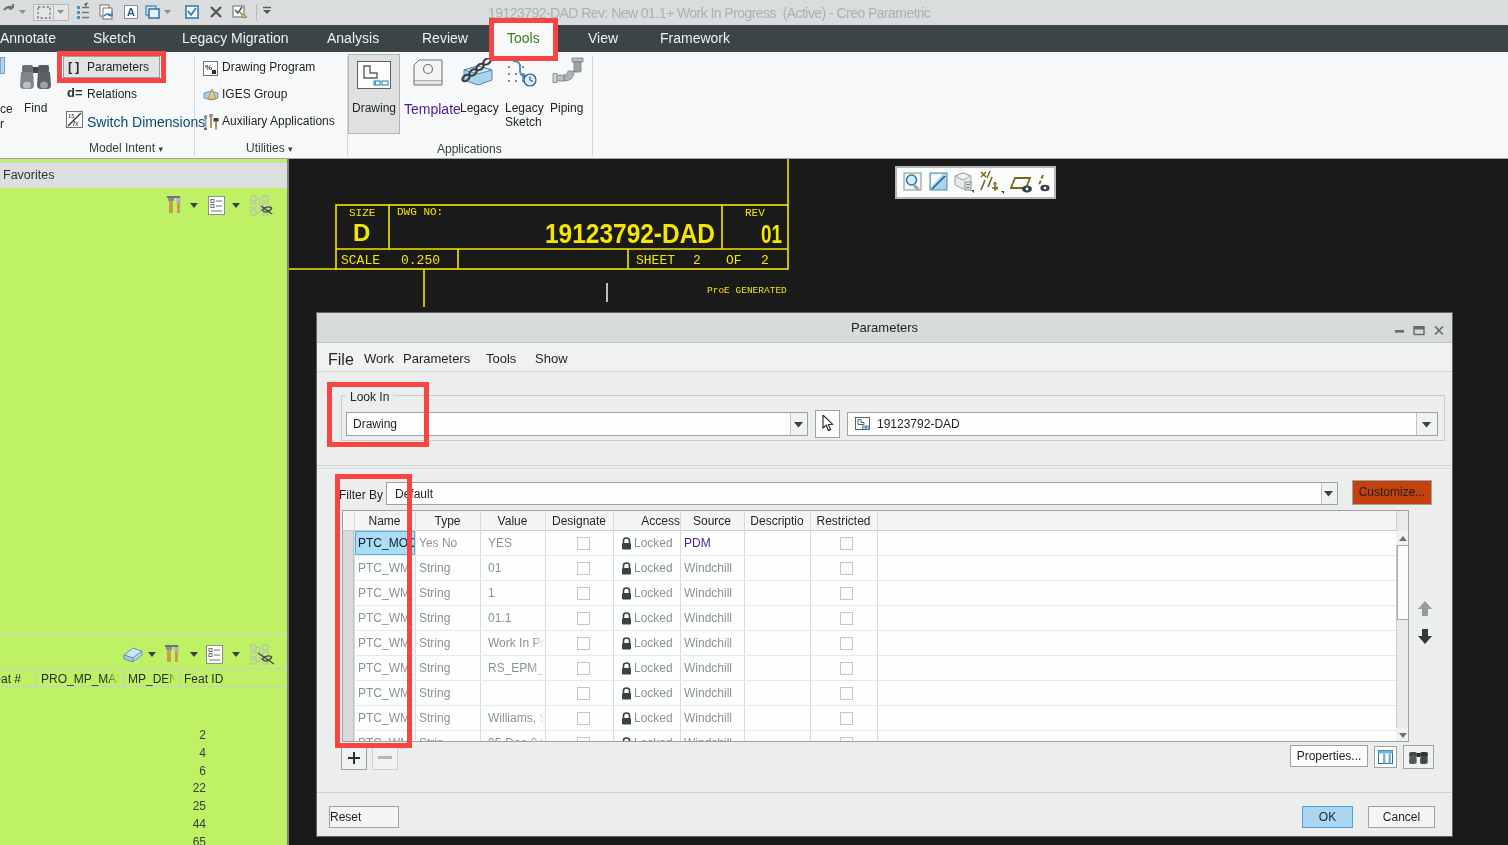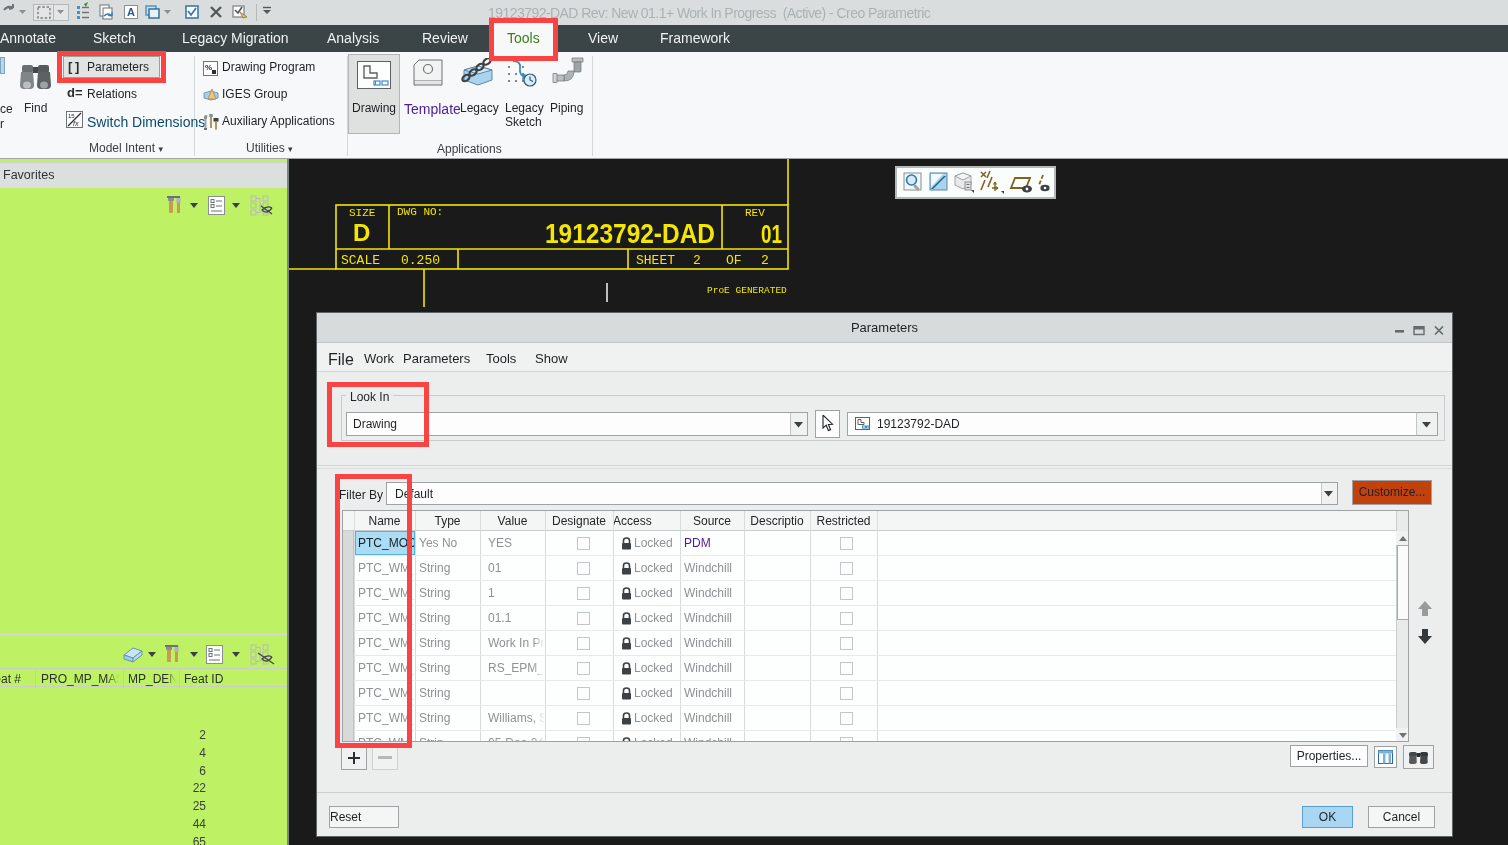--- a/index.html
+++ b/index.html
@@ -399,21 +399,21 @@
       <path d="M0 0 L9 0 L4.5 5.5 Z" fill="#3c4143"></path>
     </svg>
   <div class="abs" style="left:1035px;top:167px;width:80px;height:25px;background:#c2410c;border:1px solid #9da2a4;text-align:center;line-height:23px;">Customize...</div>
 
   <div class="abs" id="ptable" style="left:25px;top:197px;width:1067px;height:232px;background:#fdfefe;border:1px solid #9da2a4;overflow:hidden;">
     <div class="abs" style="left:0;top:0;width:1065px;height:20px;background:#f4f5f5;border-bottom:1px solid #c9cccc;"></div>
     <div class="abs" style="left:11px;top:3px;width:61px;text-align:center;color:#232729;overflow:hidden;white-space:nowrap;">Name</div>
     <div class="abs" style="left:72px;top:3px;width:65px;text-align:center;color:#232729;overflow:hidden;white-space:nowrap;">Type</div>
     <div class="abs" style="left:137px;top:3px;width:65px;text-align:center;color:#232729;overflow:hidden;white-space:nowrap;">Value</div>
     <div class="abs" style="left:202px;top:3px;width:68px;text-align:center;color:#232729;overflow:hidden;white-space:nowrap;">Designate</div>
-    <div class="abs" style="left:270px;top:3px;width:67px;text-align:left;color:#232729;overflow:hidden;white-space:nowrap;">Access</div>
+    <div class="abs" style="left:270px;top:3px;width:67px;text-align:right;color:#232729;overflow:hidden;white-space:nowrap;">Access</div>
     <div class="abs" style="left:337px;top:3px;width:64px;text-align:center;color:#232729;overflow:hidden;white-space:nowrap;">Source</div>
     <div class="abs" style="left:401px;top:3px;width:66px;text-align:center;color:#232729;overflow:hidden;white-space:nowrap;">Descriptio</div>
     <div class="abs" style="left:467px;top:3px;width:67px;text-align:center;color:#232729;overflow:hidden;white-space:nowrap;">Restricted</div>
     <div class="abs" style="left:0;top:20px;width:11px;height:212px;background:#d8dada;border-right:1px solid #bfc3c3;"></div>
     <div class="abs" style="left:11px;top:0;width:1px;height:232px;background:#d8dbdb;"></div>
     <div class="abs" style="left:72px;top:0;width:1px;height:232px;background:#d8dbdb;"></div>
     <div class="abs" style="left:137px;top:0;width:1px;height:232px;background:#d8dbdb;"></div>
     <div class="abs" style="left:202px;top:0;width:1px;height:232px;background:#d8dbdb;"></div>
     <div class="abs" style="left:270px;top:0;width:1px;height:232px;background:#d8dbdb;"></div>
     <div class="abs" style="left:337px;top:0;width:1px;height:232px;background:#d8dbdb;"></div>

